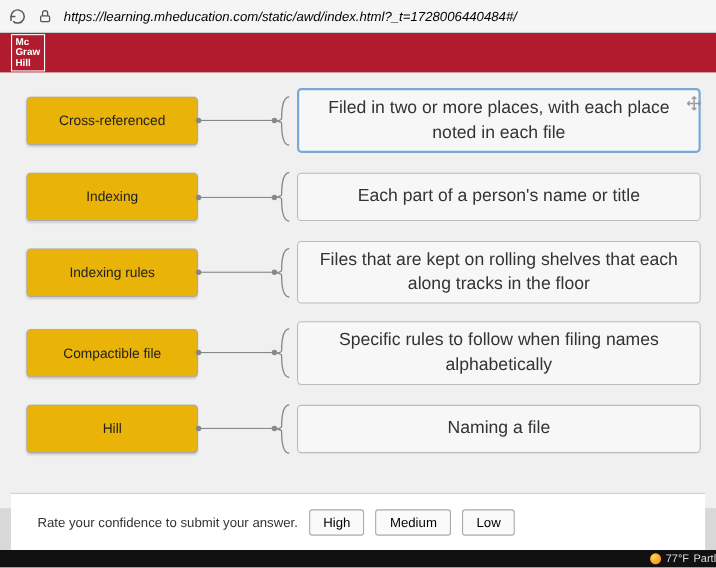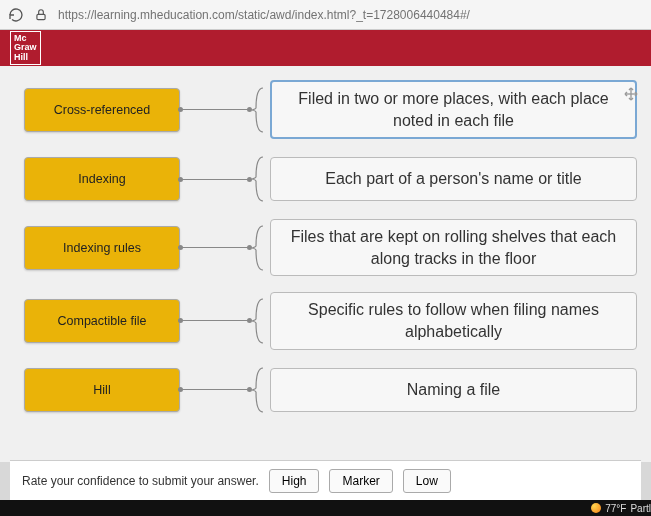--- a/index.html
+++ b/index.html
@@ -25,24 +25,25 @@
     display: flex; align-items: center; justify-content: center;
     color: #555;
   }
   .lock-icon {
     width: 14px; height: 14px;
     color: #555;
     display: flex; align-items: center; justify-content: center;
   }
   .url {
     font-size: 12px;
-    color: #737373;
+    color: #000000;
     flex: 1;
     white-space: nowrap;
     overflow: hidden;
+    font-style: italic;
   }
   .brand-bar {
     height: 36px;
     background: #b01c2e;
     display: flex;
     align-items: center;
     padding-left: 10px;
   }
   .brand-logo {
     background: #b01c2e;
@@ -130,24 +131,24 @@
     width: 16px; height: 16px;
     color: #999;
   }
   .confidence-bar {
     position: absolute;
     bottom: 16px;
     left: 10px;
     right: 10px;
     background: #fff;
     border-top: 1px solid #ccc;
-    height: 40px;
-    display: flex;
-    align-items: center;
-    padding: 0 12px;
+    height: 52px;
+    display: flex;
+    align-items: center;
+    padding: 0 24px;
     gap: 10px;
     font-size: 12px;
     color: #333;
   }
   .conf-btn {
     border: 1px solid #aaa;
     border-radius: 3px;
     padding: 4px 12px;
     font-size: 12px;
     background: #fafafa;
@@ -250,21 +251,21 @@
       <div class="bracket"><svg viewBox="0 0 14 48" fill="none" stroke="#888" stroke-width="1.2">
           <path d="M13 2 C6 2 6 18 6 22 C6 23 2 24 2 24 C2 24 6 25 6 26 C6 30 6 46 13 46"></path>
         </svg></div>
       <div class="def">Naming a file</div>
     </div>
   </div>
 
 <div class="confidence-bar">
   <span>Rate your confidence to submit your answer.</span>
   <button class="conf-btn">High</button>
-  <button class="conf-btn">Marker</button>
+  <button class="conf-btn">Medium</button>
   <button class="conf-btn">Low</button>
 </div>
 
 <div class="taskbar">
   <span class="weather-icon"></span>
   <span>77°F</span>
   <span>Partl</span>
 </div>
 
 </body></html>

